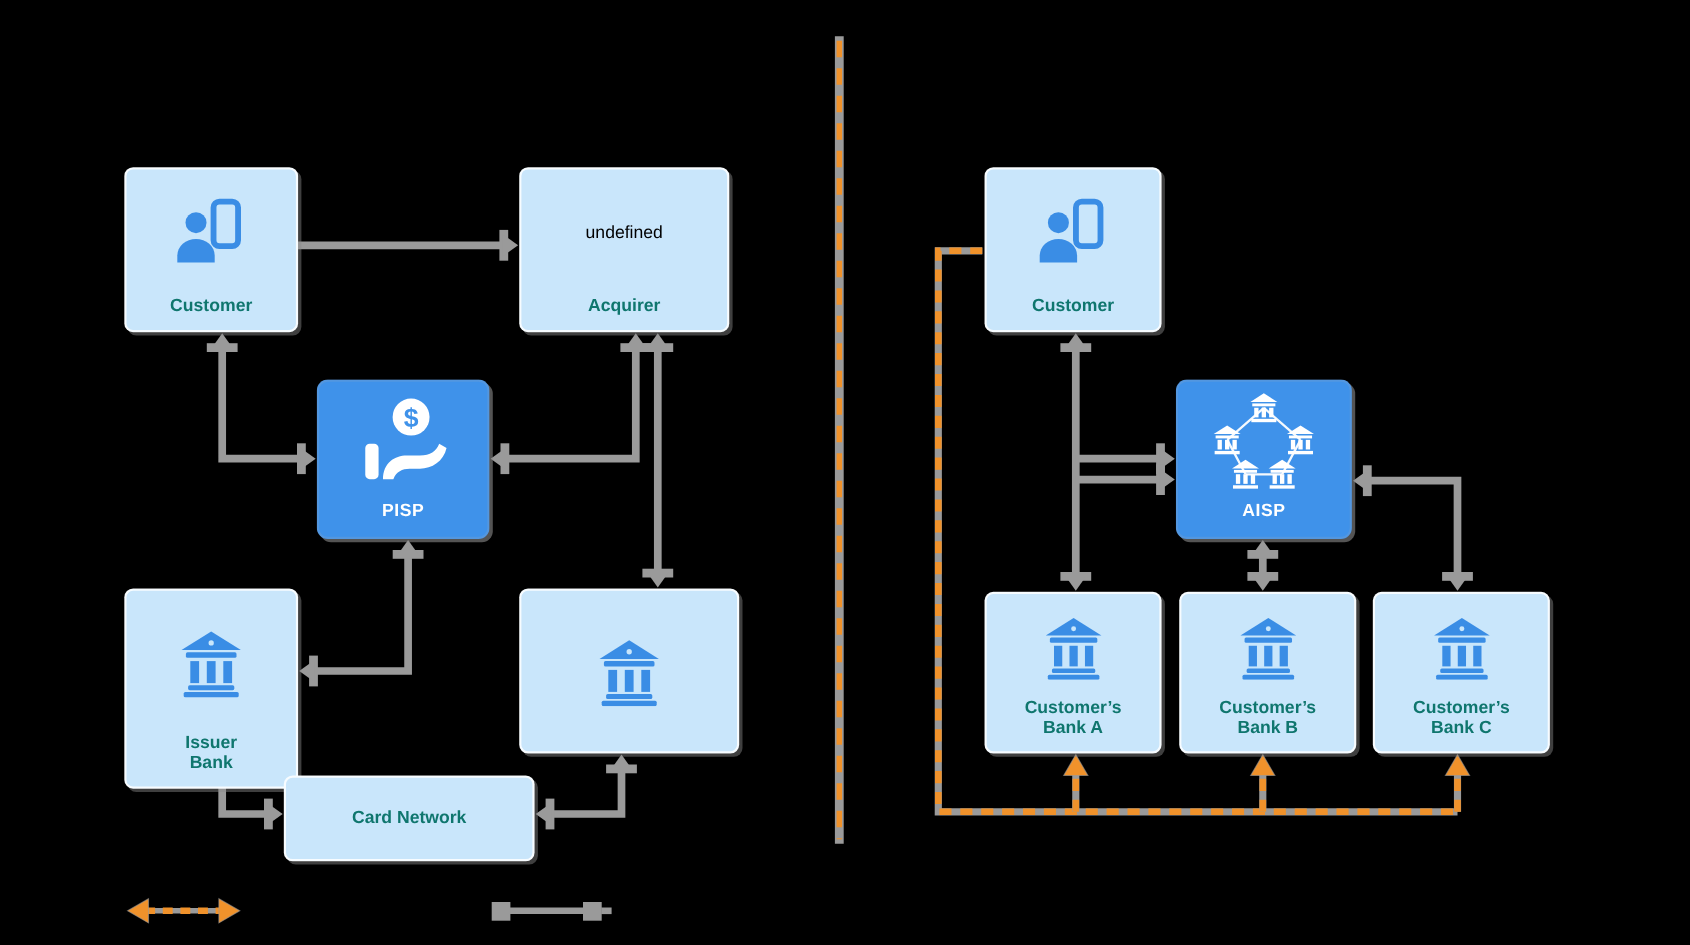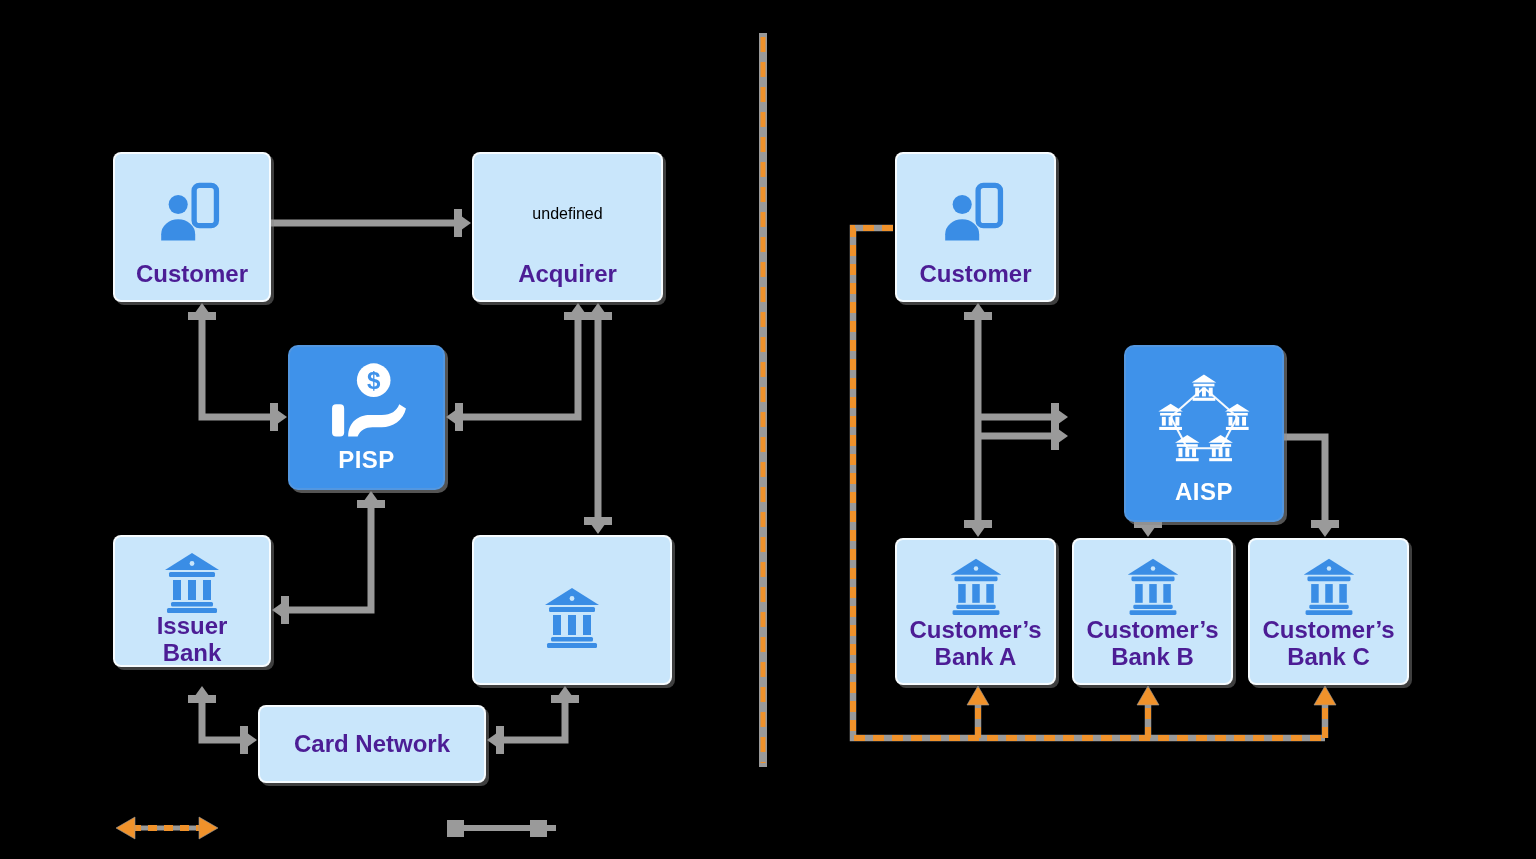--- a/index.html
+++ b/index.html
@@ -2,23 +2,23 @@
 <html><head>
 <meta charset="utf-8">
 <style>
   html,body{margin:0;padding:0;background:#000;}
   body{width:1536px;height:859px;overflow:hidden;font-family:"Liberation Sans",sans-serif;}
   .stage{position:relative;width:1536px;height:859px;background:#000;}
   svg.layer{position:absolute;left:0;top:0;}
   .node{position:absolute;border-radius:8px;display:flex;flex-direction:column;align-items:center;box-sizing:border-box;}
   .node.light{background:#c9e6fb;border:2px solid rgba(255,255,255,.85);box-shadow:3px 3px 0 rgba(140,140,140,.45);}
   .node.solid{background:#3f92ea;border:2px solid rgba(120,160,205,.35);box-shadow:3px 3px 0 rgba(140,140,140,.6);border-radius:10px;}
-  .node .icon{flex:1;display:flex;align-items:center;justify-content:center;padding-top:12px;}
-  .node .label{font-size:24px;font-weight:bold;color:#4c1d95;text-align:center;line-height:1.12;white-space:pre-line;margin-bottom:12px;}
-  .node.solid .label{color:#fff;font-size:24px;letter-spacing:.5px;margin-bottom:14px;}
+  .node .icon{flex:1;display:flex;align-items:center;justify-content:center;padding-top:0;}
+  .node .label{font-size:16px;font-weight:bold;color:#0f766e;text-align:center;line-height:1.12;white-space:pre-line;margin-bottom:12px;}
+  .node.solid .label{color:#fff;font-size:16px;letter-spacing:.5px;margin-bottom:14px;}
   .node.plain{justify-content:center;}
   .node.plain .label{margin:0;}
 </style>
 </head>
 <body>
 
 <div class="stage">
   <svg class="layer" id="edge-layer" width="1536" height="859" viewBox="0 0 1536 859">
       <g>
         <polyline points="271,223 458,223" fill="none" stroke="#9a9a9a" stroke-width="7" stroke-linejoin="miter"></polyline>
@@ -153,21 +153,21 @@
         <div class="icon">
           <svg viewBox="0 0 64 64" width="86" height="88" aria-hidden="true">
             <circle cx="37" cy="15" r="12.5" fill="#ffffff"></circle>
             <text x="37" y="21.5" font-size="18" font-weight="bold" text-anchor="middle" fill="#3f92ea" font-family="Liberation Sans, sans-serif">$</text>
             <rect x="6" y="33" width="9" height="24" rx="3" fill="#ffffff"></rect>
             <path d="M18 57 c0 -11 8 -16 16 -16 h9 c7 0 11 -3 13 -8 l5 3 c-2 9 -10 14 -18 14 h-7 c-5 0 -9 2 -11 7 z" fill="#ffffff"></path>
           </svg>
         </div>
         <div class="label">PISP</div>
       </div>
-      <div class="node light" style="left: 113px; top: 535px; width: 158px; height: 132px;">
+      <div class="node light" style="left: 113px; top: 535px; width: 158px; height: 182px;">
         <div class="icon">
           <svg viewBox="0 0 64 64" width="64" height="64" aria-hidden="true">
             <polygon points="32,4 59,21 5,21" fill="#3a8de5"></polygon>
             <circle cx="32" cy="14.5" r="2.4" fill="#c9e6fb"></circle>
             <rect x="9" y="23" width="46" height="5" rx="1.5" fill="#3a8de5"></rect>
             <rect x="13" y="31" width="8" height="20" fill="#3a8de5"></rect>
             <rect x="28" y="31" width="8" height="20" fill="#3a8de5"></rect>
             <rect x="43" y="31" width="8" height="20" fill="#3a8de5"></rect>
             <rect x="11" y="53" width="42" height="4.5" rx="1.5" fill="#3a8de5"></rect>
             <rect x="7" y="59" width="50" height="5" rx="1.5" fill="#3a8de5"></rect>
@@ -196,21 +196,21 @@
       <div class="node light" style="left: 895px; top: 152px; width: 161px; height: 150px;">
         <div class="icon">
           <svg viewBox="0 0 64 64" width="74" height="68" aria-hidden="true">
             <rect x="34" y="5" width="21" height="38" rx="5" fill="none" stroke="#3a8de5" stroke-width="5"></rect>
             <circle cx="19" cy="23" r="9" fill="#3a8de5"></circle>
             <path d="M3 57 v-6 a16 14 0 0 1 32 0 v6 z" fill="#3a8de5"></path>
           </svg>
         </div>
         <div class="label">Customer</div>
       </div>
-      <div class="node solid" style="left: 1124px; top: 345px; width: 160px; height: 177px;">
+      <div class="node solid" style="left: 1069px; top: 345px; width: 160px; height: 145px;">
         <div class="icon">
           <svg viewBox="0 0 96 96" width="104" height="100" aria-hidden="true">
             <line x1="48" y1="18" x2="16" y2="46" stroke="#ffffff" stroke-width="2" opacity=".95"></line>
             <line x1="48" y1="18" x2="80" y2="46" stroke="#ffffff" stroke-width="2" opacity=".95"></line>
             <line x1="16" y1="46" x2="32" y2="76" stroke="#ffffff" stroke-width="2" opacity=".95"></line>
             <line x1="80" y1="46" x2="64" y2="76" stroke="#ffffff" stroke-width="2" opacity=".95"></line>
             <line x1="32" y1="76" x2="64" y2="76" stroke="#ffffff" stroke-width="2" opacity=".95"></line>
             <g transform="translate(34.5,4.5) scale(0.42)">
               <polygon points="32,2 60,20 4,20" fill="#ffffff"></polygon>
               <rect x="8" y="23" width="48" height="6" fill="#ffffff"></rect>

